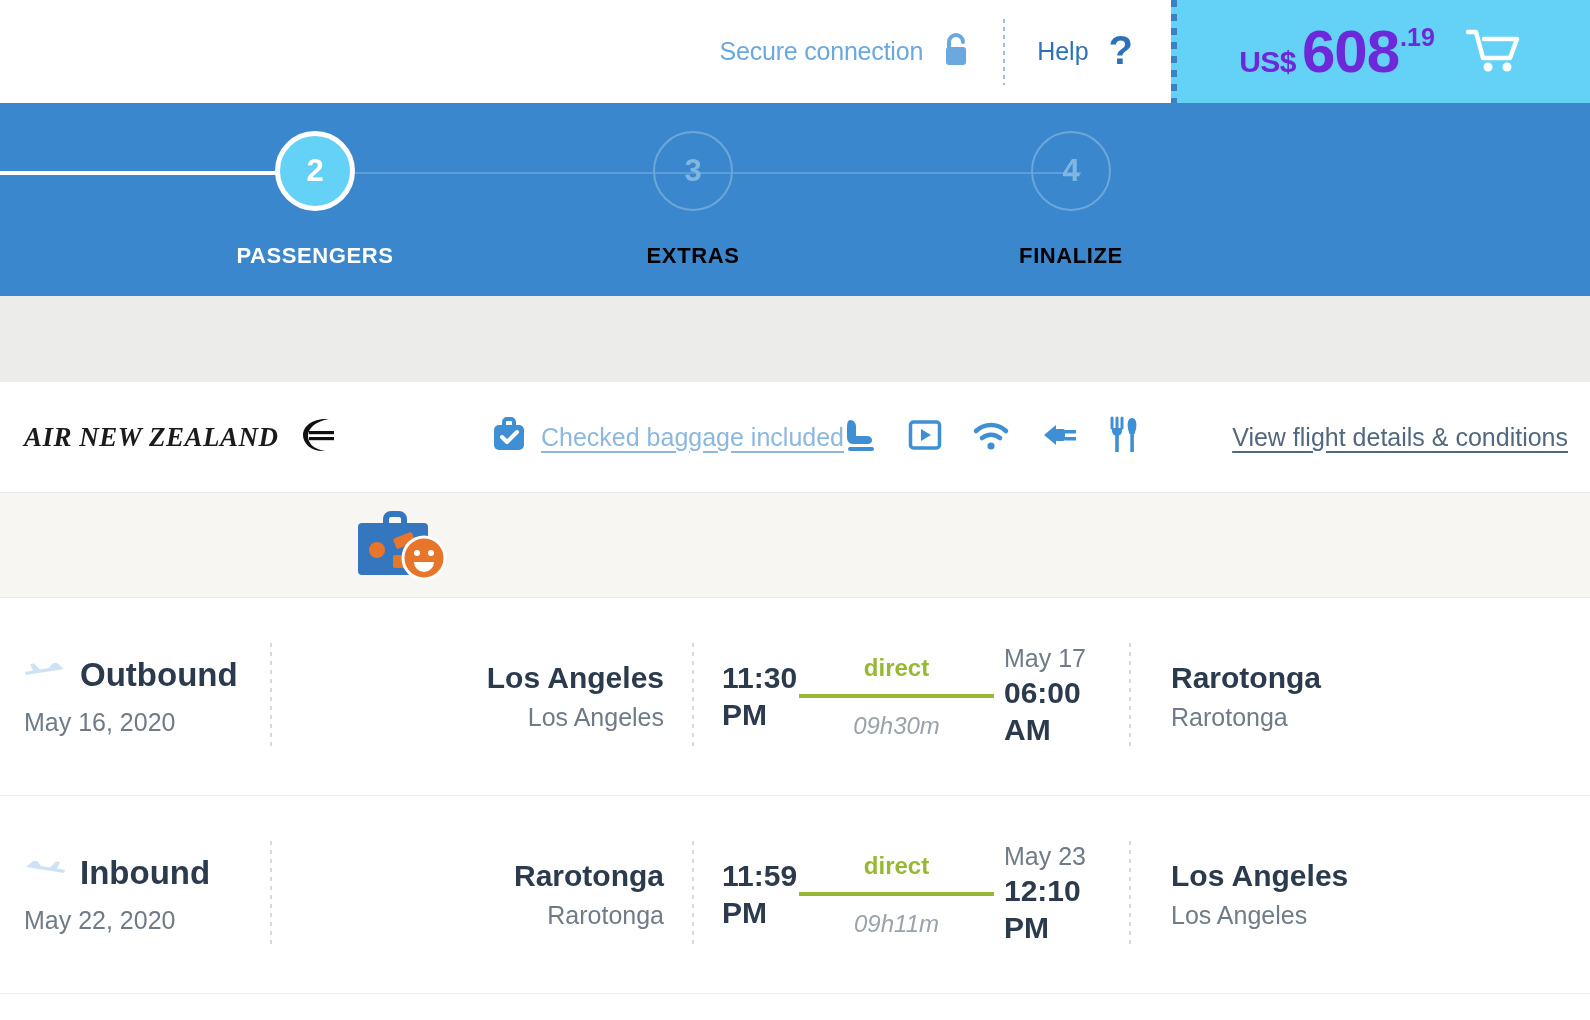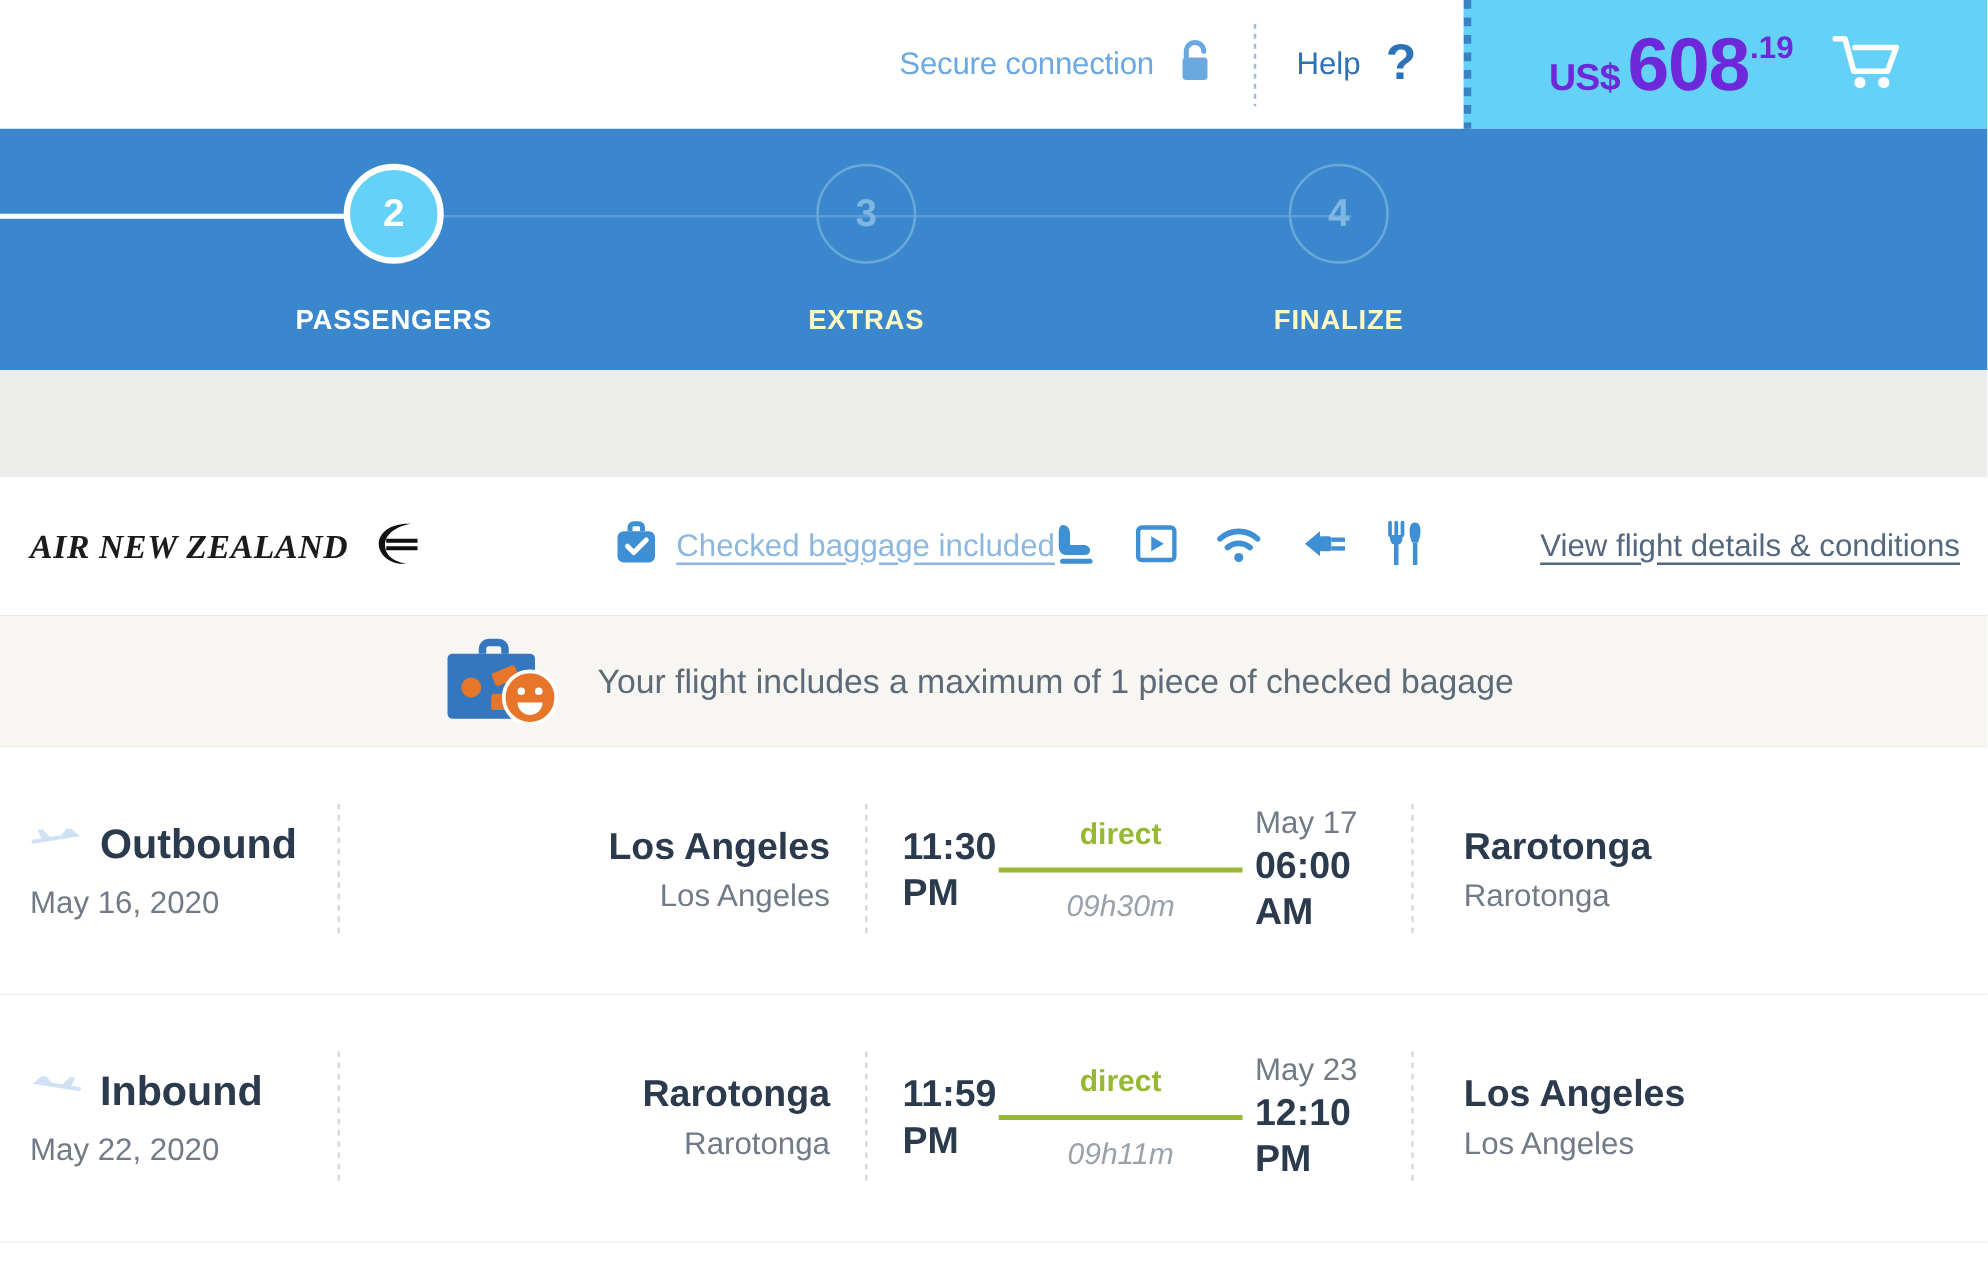--- a/index.html
+++ b/index.html
@@ -153,21 +153,21 @@
     border: 2px solid #6aa8da;
     color: #7fb6e2;
   }
   .step-label {
     margin-top: 32px;
     font-size: 22px;
     font-weight: bold;
     color: #ffffff;
     letter-spacing: 0.6px;
   }
-  .step-label.idle { color: #fef9c3; }
+  .step-label.idle { color: #000000; }
   .step-partial {
     position: absolute;
     top: 60px;
     left: -192px;
     width: 240px;
     text-align: center;
   }
 
   
   .gray-band {
@@ -465,21 +465,20 @@
       <rect x="8" y="16" width="70" height="52" rx="4" fill="#3577bf"></rect>
       <circle cx="27" cy="43" r="8" fill="#e8762a"></circle>
       <rect x="44" y="28" width="20" height="11" rx="2" fill="#e8762a" transform="rotate(-22 54 33)"></rect>
       <rect x="43" y="48" width="13" height="13" rx="2" fill="#e8762a"></rect>
       <circle cx="74" cy="51" r="21" fill="#e8762a" stroke="#ffffff" stroke-width="3"></circle>
       <circle cx="67" cy="46" r="3" fill="#ffffff"></circle>
       <circle cx="81" cy="46" r="3" fill="#ffffff"></circle>
       <path d="M64 55 h20 a10 10 0 0 1 -20 0 z" fill="#ffffff"></path>
     </svg>
   </span>
-  <span class="bag-banner-text">Your flight includes a maximum of 1 piece of checked bagage</span>
 </div>
 
 <div class="flight-row">
   <div class="col-dir">
     <div class="dir-head">
       <span>
         <svg width="42" height="32" viewBox="0 0 42 32">
           <path d="M2 18 l38 -6 l-7 -6 l-4 0 l-4 5 l-9 1.5 l-6 -6 l-4 0.5 l3 6.5 l-8 1.5 z" fill="#cfe2f5"></path>
         </svg>
       </span>

